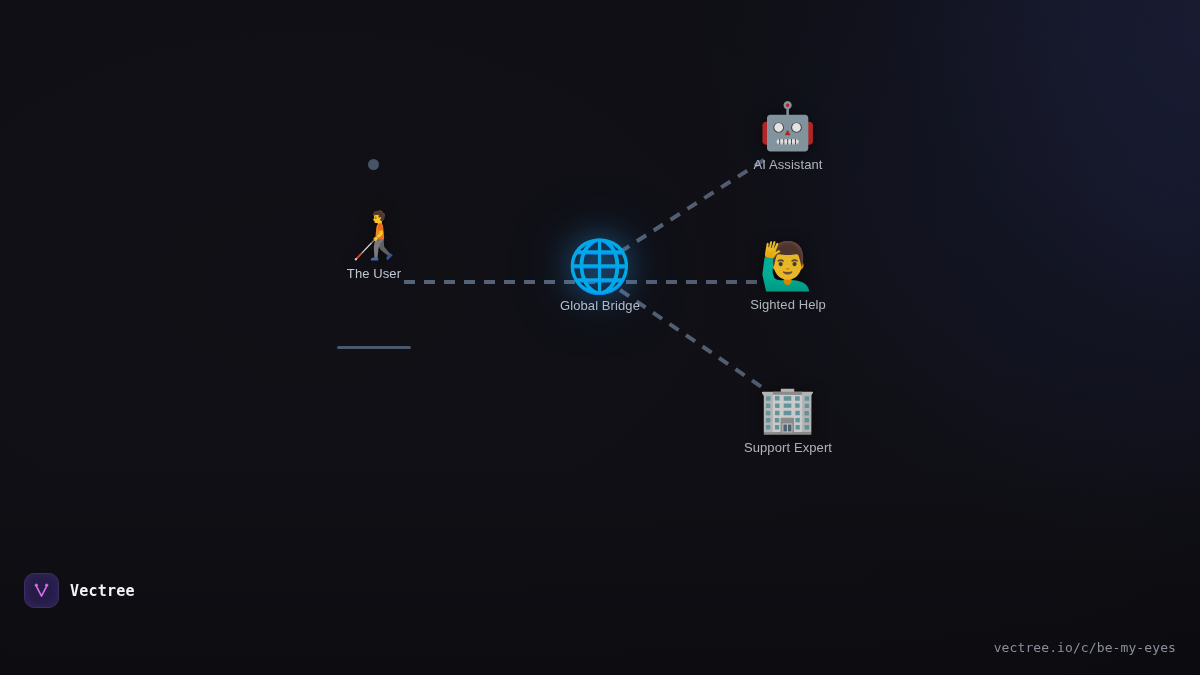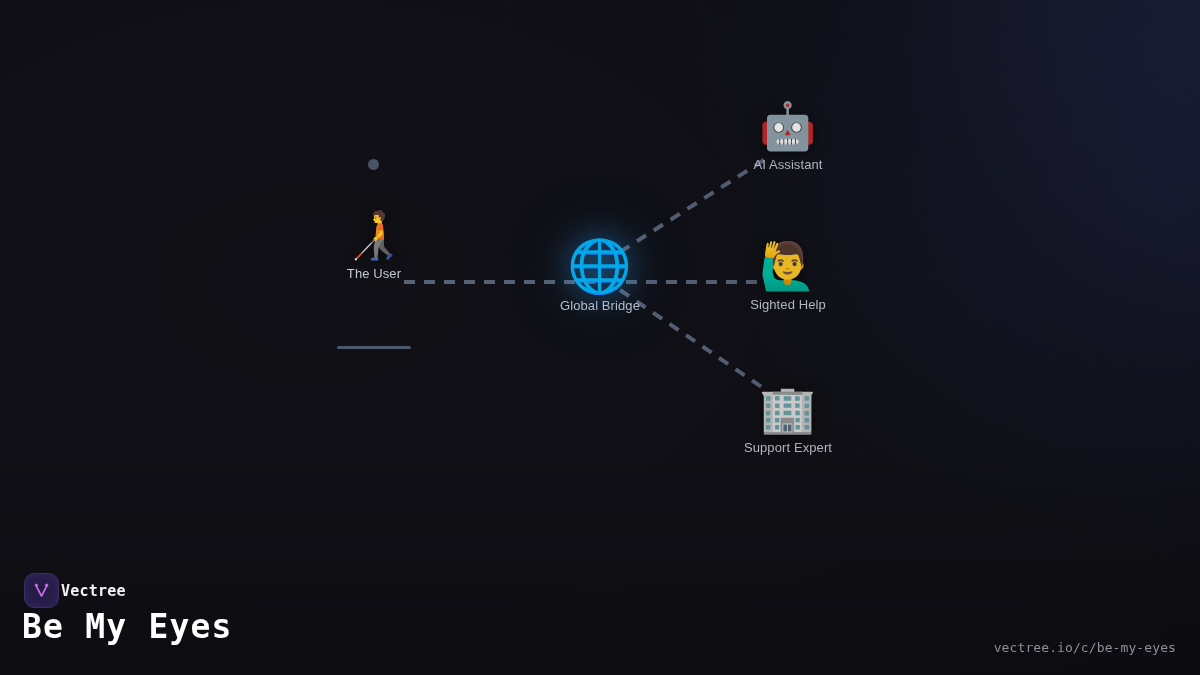--- a/index.html
+++ b/index.html
@@ -116,21 +116,21 @@
     right: 0;
     bottom: 0;
     height: 120px;
   }
   #brand {
     position: absolute;
     left: 24px;
     top: 18px;
     display: flex;
     align-items: center;
-    gap: 2px;
+    gap: 11px;
   }
   #brand-mark {
     width: 33px;
     height: 33px;
     border-radius: 10px;
     background: #251d46;
     border: 1px solid #3a2f63;
     display: flex;
     align-items: center;
     justify-content: center;
@@ -224,17 +224,16 @@
           <path d="M4.2 5.3 L6.8 5.3"></path>
           <path d="M5.5 4.1 L5.5 6.6"></path>
           <path d="M17.2 5.3 L19.8 5.3"></path>
           <path d="M18.5 4.1 L18.5 6.6"></path>
         </g>
       </svg>
     </div>
     <span id="brand-name">Vectree</span>
   </div>
 
-  <div id="page-title">Be My Eyes</div>
 
   <div id="footer-url">vectree.io/c/be-my-eyes</div>
 
 </div>
 
 </body></html>

